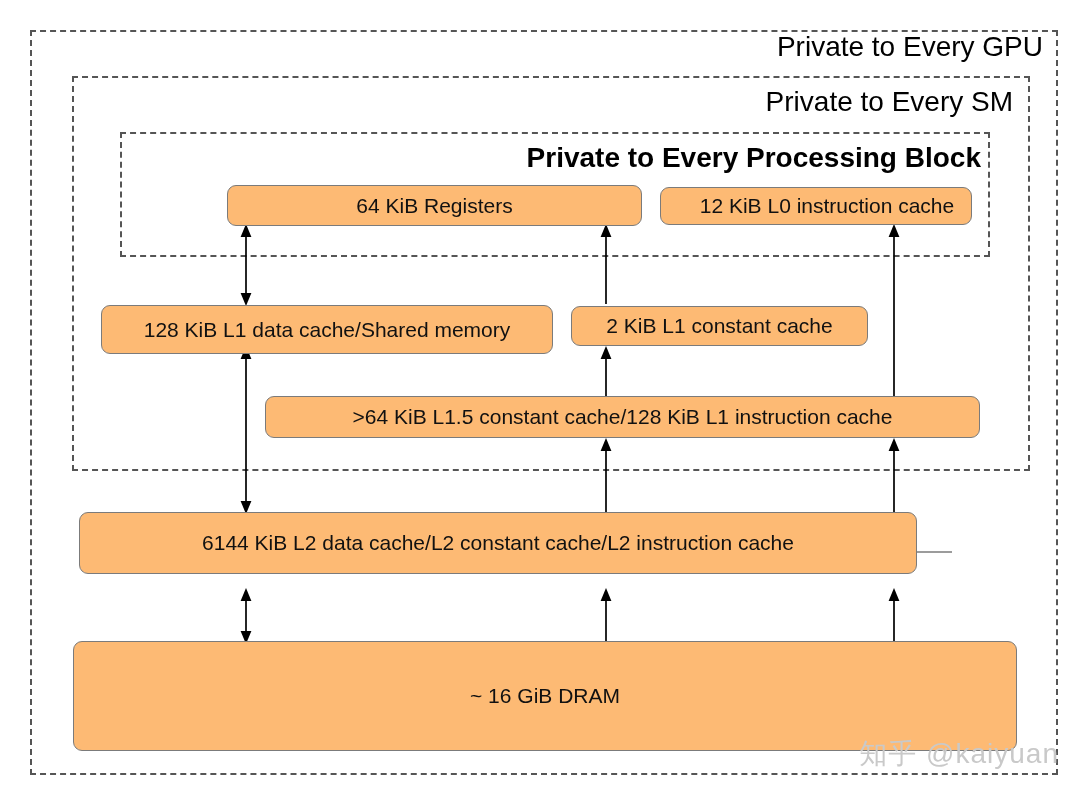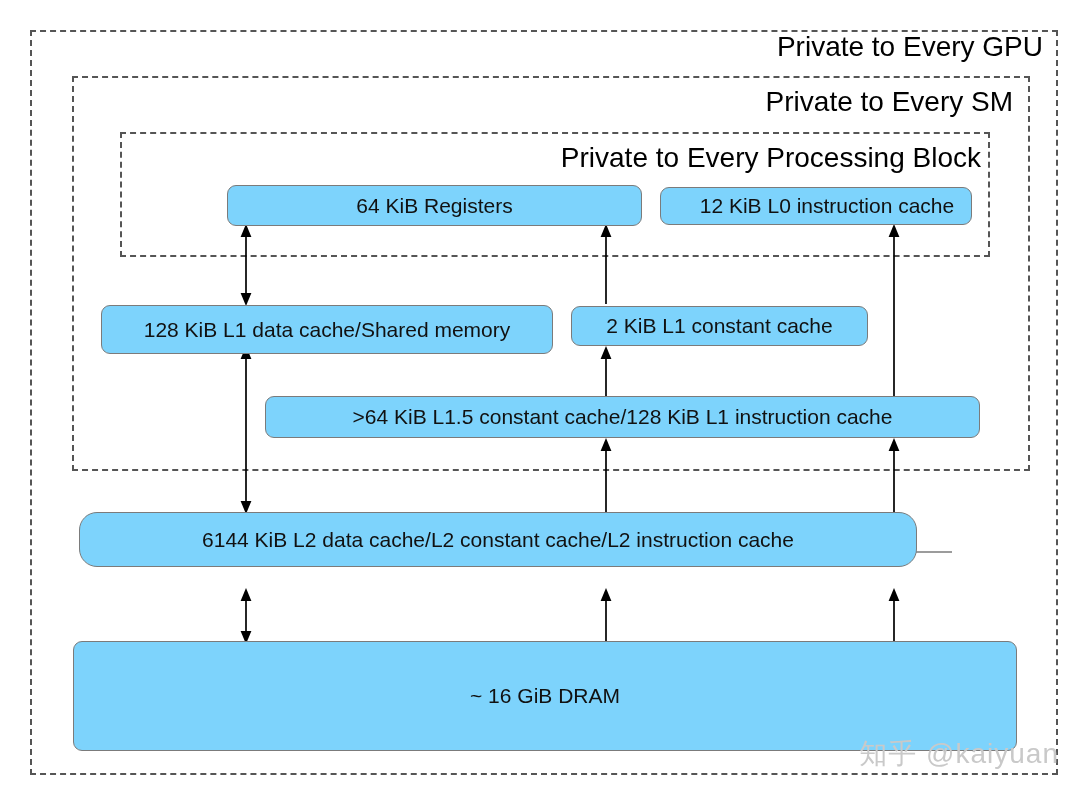--- a/index.html
+++ b/index.html
@@ -34,21 +34,21 @@
     white-space: nowrap;
     line-height: 1;
   }
 
   
   .node {
     position: absolute;
     box-sizing: border-box;
     border: 1.6px solid #7b7b7b;
     border-radius: 9px;
-    background: #7dd3fc;
+    background: #fdba74;
     display: flex;
     align-items: center;
     justify-content: center;
     text-align: center;
     font-size: 21px;
     color: #111111;
     padding: 0 10px;
     white-space: nowrap;
   }
 
@@ -74,21 +74,21 @@
 
 <div id="canvas">
 
   <div class="scope" style="left:30px; top:30px; width:1028px; height:745px;"></div>
   <div class="scope-label" style="right:38px; top:33px;">Private to Every GPU</div>
 
   <div class="scope" style="left:72px; top:76px; width:958px; height:395px;"></div>
   <div class="scope-label" style="right:68px; top:88px;">Private to Every SM</div>
 
   <div class="scope" style="left:120px; top:132px; width:870px; height:125px;"></div>
-  <div class="scope-label" style="right:100px; top:144px;">Private to Every Processing Block</div>
+  <div class="scope-label" style="right:100px; top:144px;font-weight:bold;">Private to Every Processing Block</div>
 
   <div class="conn" style="left:238px; top:224px; width:16px; height:82px;">
     <svg width="16" height="82" viewBox="0 0 16 82">
       <line x1="8" y1="10" x2="8" y2="72" stroke="#000000" stroke-width="1.7"></line>
       <polygon points="8,0 2.6,13 13.4,13" fill="#000000"></polygon>
       <polygon points="8,82 2.6,69 13.4,69" fill="#000000"></polygon>
     </svg>
   </div>
 
   <div class="conn" style="left:598px; top:224px; width:16px; height:80px;">
@@ -165,20 +165,20 @@
   <div class="node" style="left:227px; top:185px; width:415px; height:41px;">64 KiB Registers</div>
 
   <div class="node" style="left:660px; top:187px; width:312px; height:38px;padding-left:32px;">12 KiB L0 instruction cache</div>
 
   <div class="node" style="left:101px; top:305px; width:452px; height:49px;">128 KiB L1 data cache/Shared memory</div>
 
   <div class="node" style="left:571px; top:306px; width:297px; height:40px;">2 KiB L1 constant cache</div>
 
   <div class="node" style="left:265px; top:396px; width:715px; height:42px;">&gt;64 KiB L1.5 constant cache/128 KiB L1 instruction cache</div>
 
-  <div class="node" style="left:79px; top:512px; width:838px; height:55px;border-radius:18px;">6144 KiB L2 data cache/L2 constant cache/L2 instruction cache</div>
+  <div class="node" style="left:79px; top:512px; width:838px; height:62px;">6144 KiB L2 data cache/L2 constant cache/L2 instruction cache</div>
 
 
   <div class="node" style="left:73px; top:641px; width:944px; height:110px;">~ 16 GiB DRAM</div>
 
   <div class="watermark" style="right:22px; top:735px;">知乎 @kaiyuan</div>
 
 </div>
 
 </body></html>

